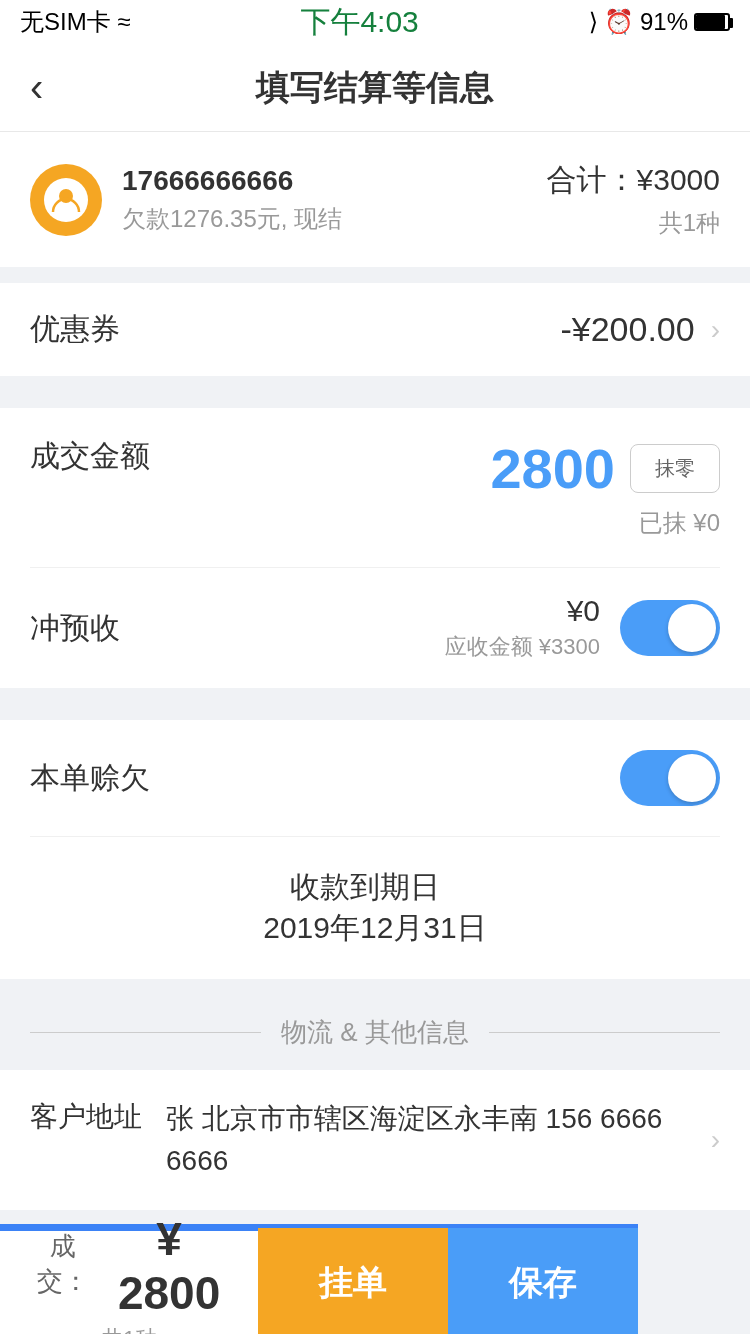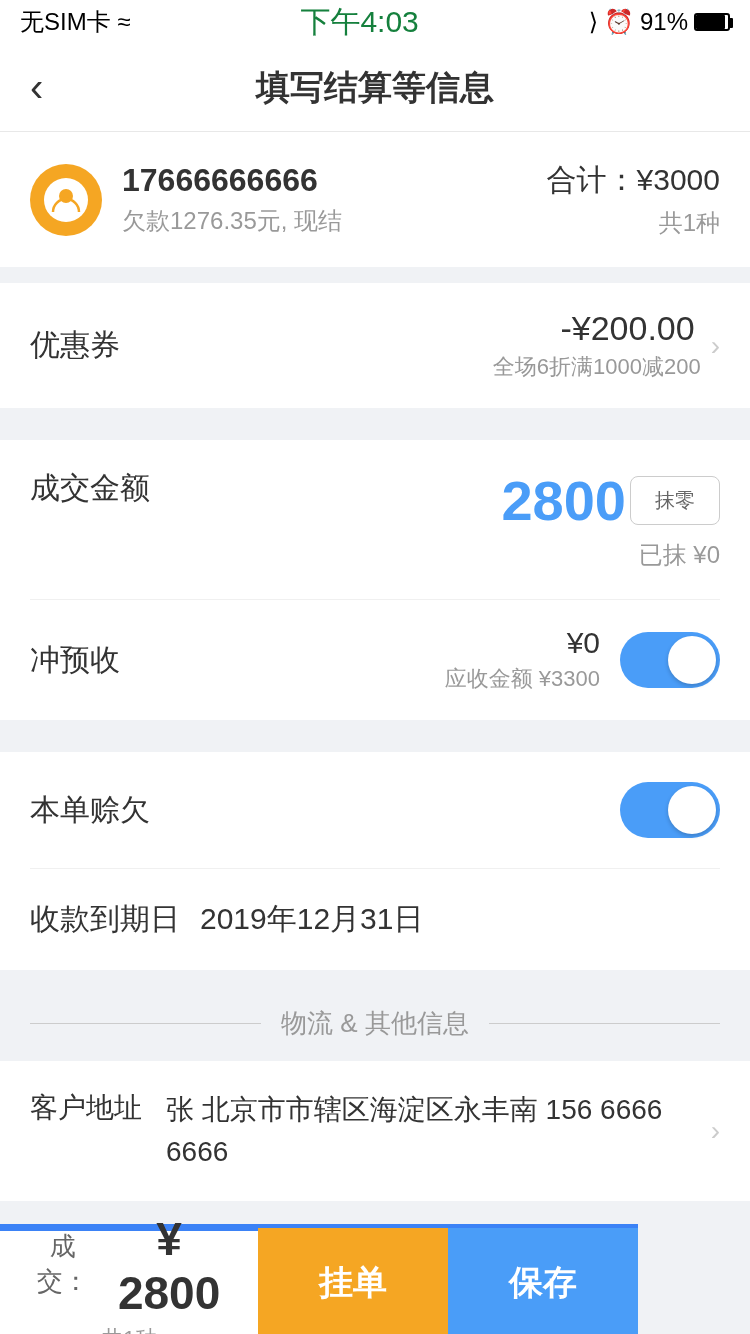--- a/index.html
+++ b/index.html
@@ -85,21 +85,21 @@
     .avatar-icon {
       width: 44px;
       height: 44px;
       border-radius: 50%;
       background: #fff;
       display: flex;
       align-items: center;
       justify-content: center;
     }
     .user-info { flex: 1; }
-    .user-phone { font-size: 32px; font-weight: 600; color: #333; }
+    .user-phone { font-size: 28px; font-weight: 600; color: #333; }
     .user-debt { font-size: 24px; color: #999; margin-top: 6px; }
     .user-total { text-align: right; }
     .total-amount { font-size: 30px; color: #333; font-weight: 500; }
     .total-count { font-size: 24px; color: #999; margin-top: 6px; }
 
     .divider { height: 1px; background: #f0f0f0; margin: 0 30px; }
 
     
     .coupon-row {
       display: flex;
@@ -122,21 +122,21 @@
     .amount-section {
       background: #fff;
       padding: 28px 30px;
     }
     .amount-row {
       display: flex;
       align-items: flex-start;
       justify-content: space-between;
     }
     .amount-value-group { display: flex; align-items: center; }
-    .amount-number { font-size: 56px; font-weight: 600; color: #4a9df8; margin-right: 4px; }
+    .amount-number { font-size: 56px; font-weight: 600; color: #4a9df8; margin-right: 15px; }
     .round-btn {
       border: 1px solid #ccc;
       border-radius: 8px;
       padding: 10px 24px;
       font-size: 20px;
       color: #666;
       background: #fff;
       cursor: pointer;
     }
     .amount-note { font-size: 24px; color: #999; margin-top: 6px; text-align: right; }
@@ -185,20 +185,21 @@
       justify-content: space-between;
     }
     .debt-label { font-size: 30px; color: #333; }
 
     
     .duedate-section {
       background: #fff;
       padding: 30px 30px;
       display: flex;
       align-items: center;
+      flex-direction: column;
     }
     .duedate-label { font-size: 30px; color: #333; margin-right: 20px; }
     .duedate-value { font-size: 30px; color: #333; }
 
     
     .logistics-divider {
       background: #f0f2f5;
       display: flex;
       align-items: center;
       justify-content: flex-start;
@@ -301,21 +302,20 @@
       </div>
     </div>
   </div>
 
   <div class="card">
     <div class="coupon-row">
       <span class="row-label">优惠券</span>
       <div class="coupon-right">
         <div class="coupon-right-text">
           <div class="coupon-discount">-¥200.00</div>
-          <div class="coupon-desc">全场6折满1000减200</div>
         </div>
         <span class="chevron-icon">›</span>
       </div>
     </div>
   </div>
 
   <div class="section-gap"></div>
 
   <div class="card">
     <div class="amount-section">

